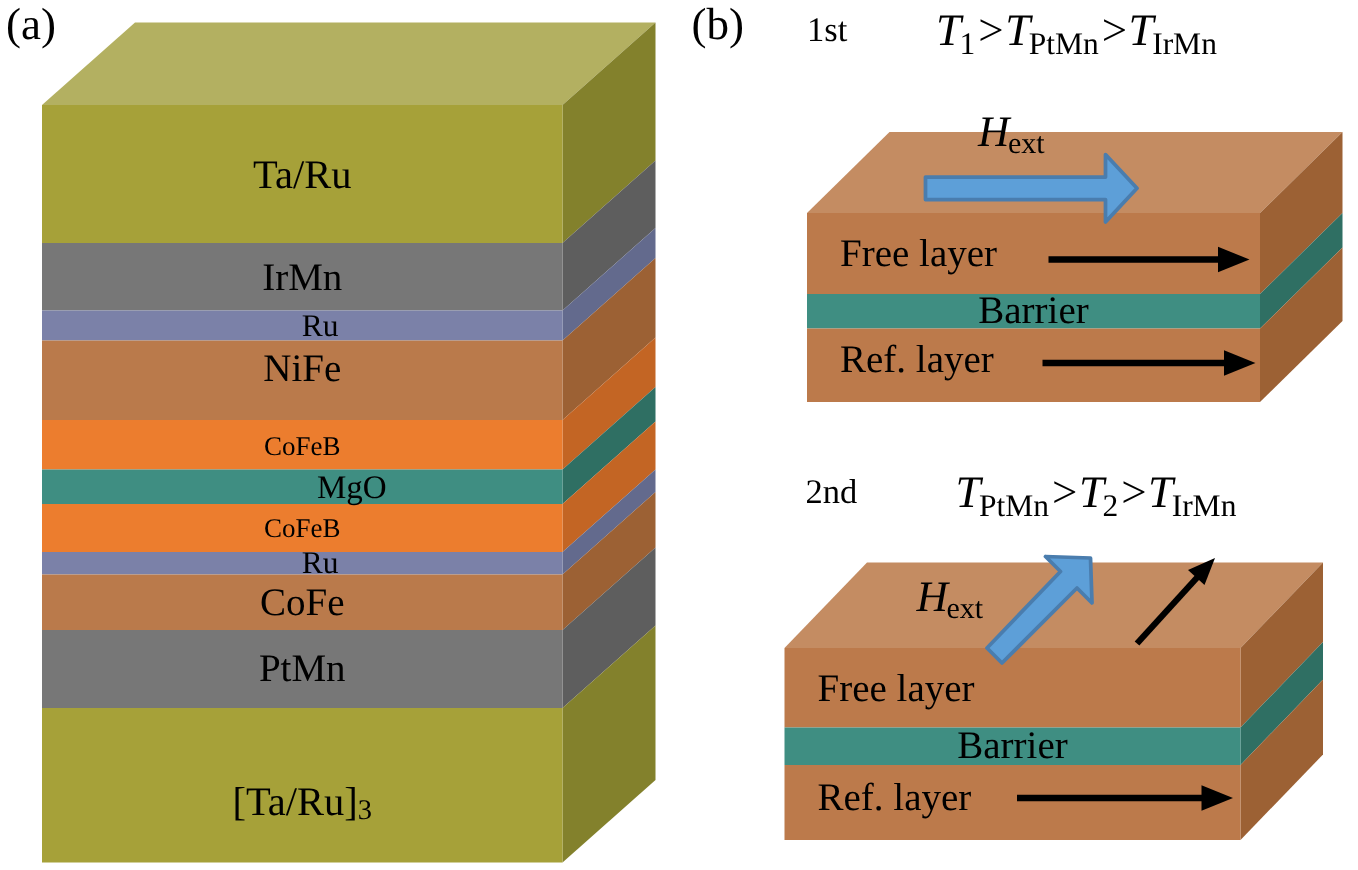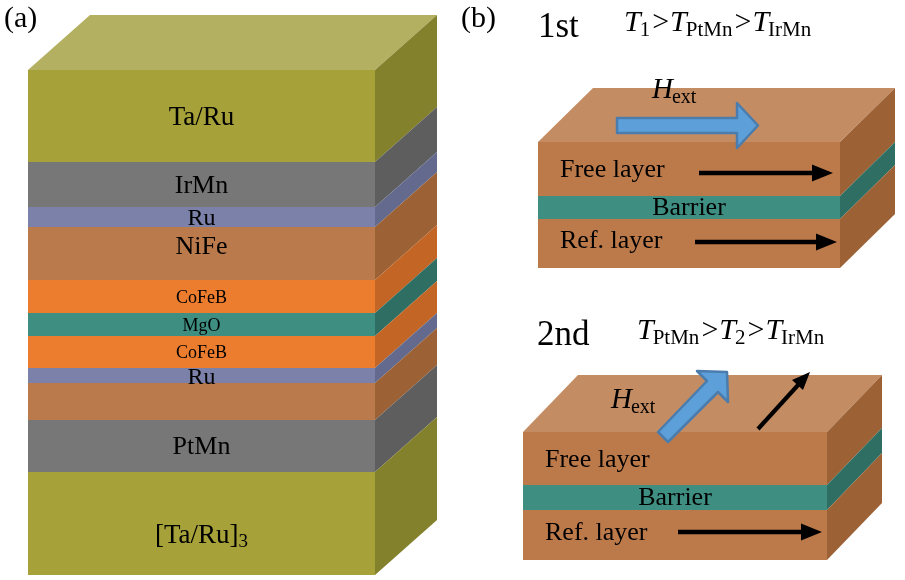--- a/index.html
+++ b/index.html
@@ -3,32 +3,32 @@
 <meta charset="utf-8">
 <style>
   html,body{margin:0;padding:0;background:#ffffff;}
   .fig{position:relative;width:905px;height:580px;background:#ffffff;
        font-family:"Liberation Serif", serif;color:#000;overflow:hidden;}
   .layer-svg{position:absolute;left:0;top:0;z-index:1;}
   .lbl{position:absolute;z-index:2;display:flex;align-items:center;justify-content:center;
        white-space:nowrap;line-height:1;}
   .lbl.left{justify-content:flex-start;padding-left:22px;box-sizing:border-box;}
   .panel-tag{font-size:30px;}
-  .step-word{font-size:35px;}
+  .step-word{font-size:23px;}
   .formula{font-size:30px;}
   .mi{font-style:italic;}
   .msub{font-size:21px;display:inline-block;transform:translateY(8px);margin-left:-1px;margin-right:1px;}
   .rel{margin:0 1px;}
   .hext .msub{font-size:20px;transform:translateY(7px);}
   .hext{font-size:29px;}
   .stack-lbl{font-size:26px;font-family:Liberation Serif, serif;}
   .fs27{font-size:27px;}
   .fs25{font-size:18px;}
-  .fs22{font-size:18px;}
-  .fs20{font-size:24px;}
+  .fs22{font-size:22px;margin-left:33px;}
+  .fs20{font-size:21px;padding-left:12px;}
   .sub3{font-size:19px;display:inline-block;transform:translateY(6px);}
   .box-lbl{font-size:26px;}
   .blue-arrow{stroke-width:2.5;stroke-linejoin:round;}
   .blk{stroke-linecap:butt;}
 </style>
 </head>
 <body>
 
 <div class="fig">
 
@@ -129,20 +129,21 @@
   </div>
 
   <div class="lbl stack-lbl fs27" style="left:28px;top:70px;width:347px;height:92px;">Ta/Ru</div>
   <div class="lbl stack-lbl" style="left:28px;top:162px;width:347px;height:45px;">IrMn</div>
   <div class="lbl stack-lbl fs20" style="left:28px;top:207px;width:347px;height:20px;">Ru</div>
   <div class="lbl stack-lbl" style="left:28px;top:227px;width:347px;height:37px;">NiFe</div>
   <div class="lbl stack-lbl fs25" style="left:28px;top:280px;width:347px;height:33px;">CoFeB</div>
   <div class="lbl stack-lbl fs22" style="left:28px;top:313px;width:347px;height:23px;">MgO</div>
   <div class="lbl stack-lbl fs25" style="left:28px;top:336px;width:347px;height:32px;">CoFeB</div>
   <div class="lbl stack-lbl fs20" style="left:28px;top:368px;width:347px;height:15px;">Ru</div>
+  <div class="lbl stack-lbl" style="left:28px;top:383px;width:347px;height:37px;">CoFe</div>
   <div class="lbl stack-lbl" style="left:28px;top:420px;width:347px;height:52px;">PtMn</div>
   <div class="lbl stack-lbl fs27" style="left:28px;top:472px;width:347px;height:124px;">
     <span>[Ta/Ru]</span>
       <span class="sub3">3</span>
   </div>
 
   <div class="lbl box-lbl left" style="left:538px;top:142px;width:302px;height:54px;">Free layer</div>
   <div class="lbl box-lbl" style="left:538px;top:195px;width:302px;height:24px;">Barrier</div>
   <div class="lbl box-lbl left" style="left:538px;top:217px;width:302px;height:45px;">Ref. layer</div>
 

